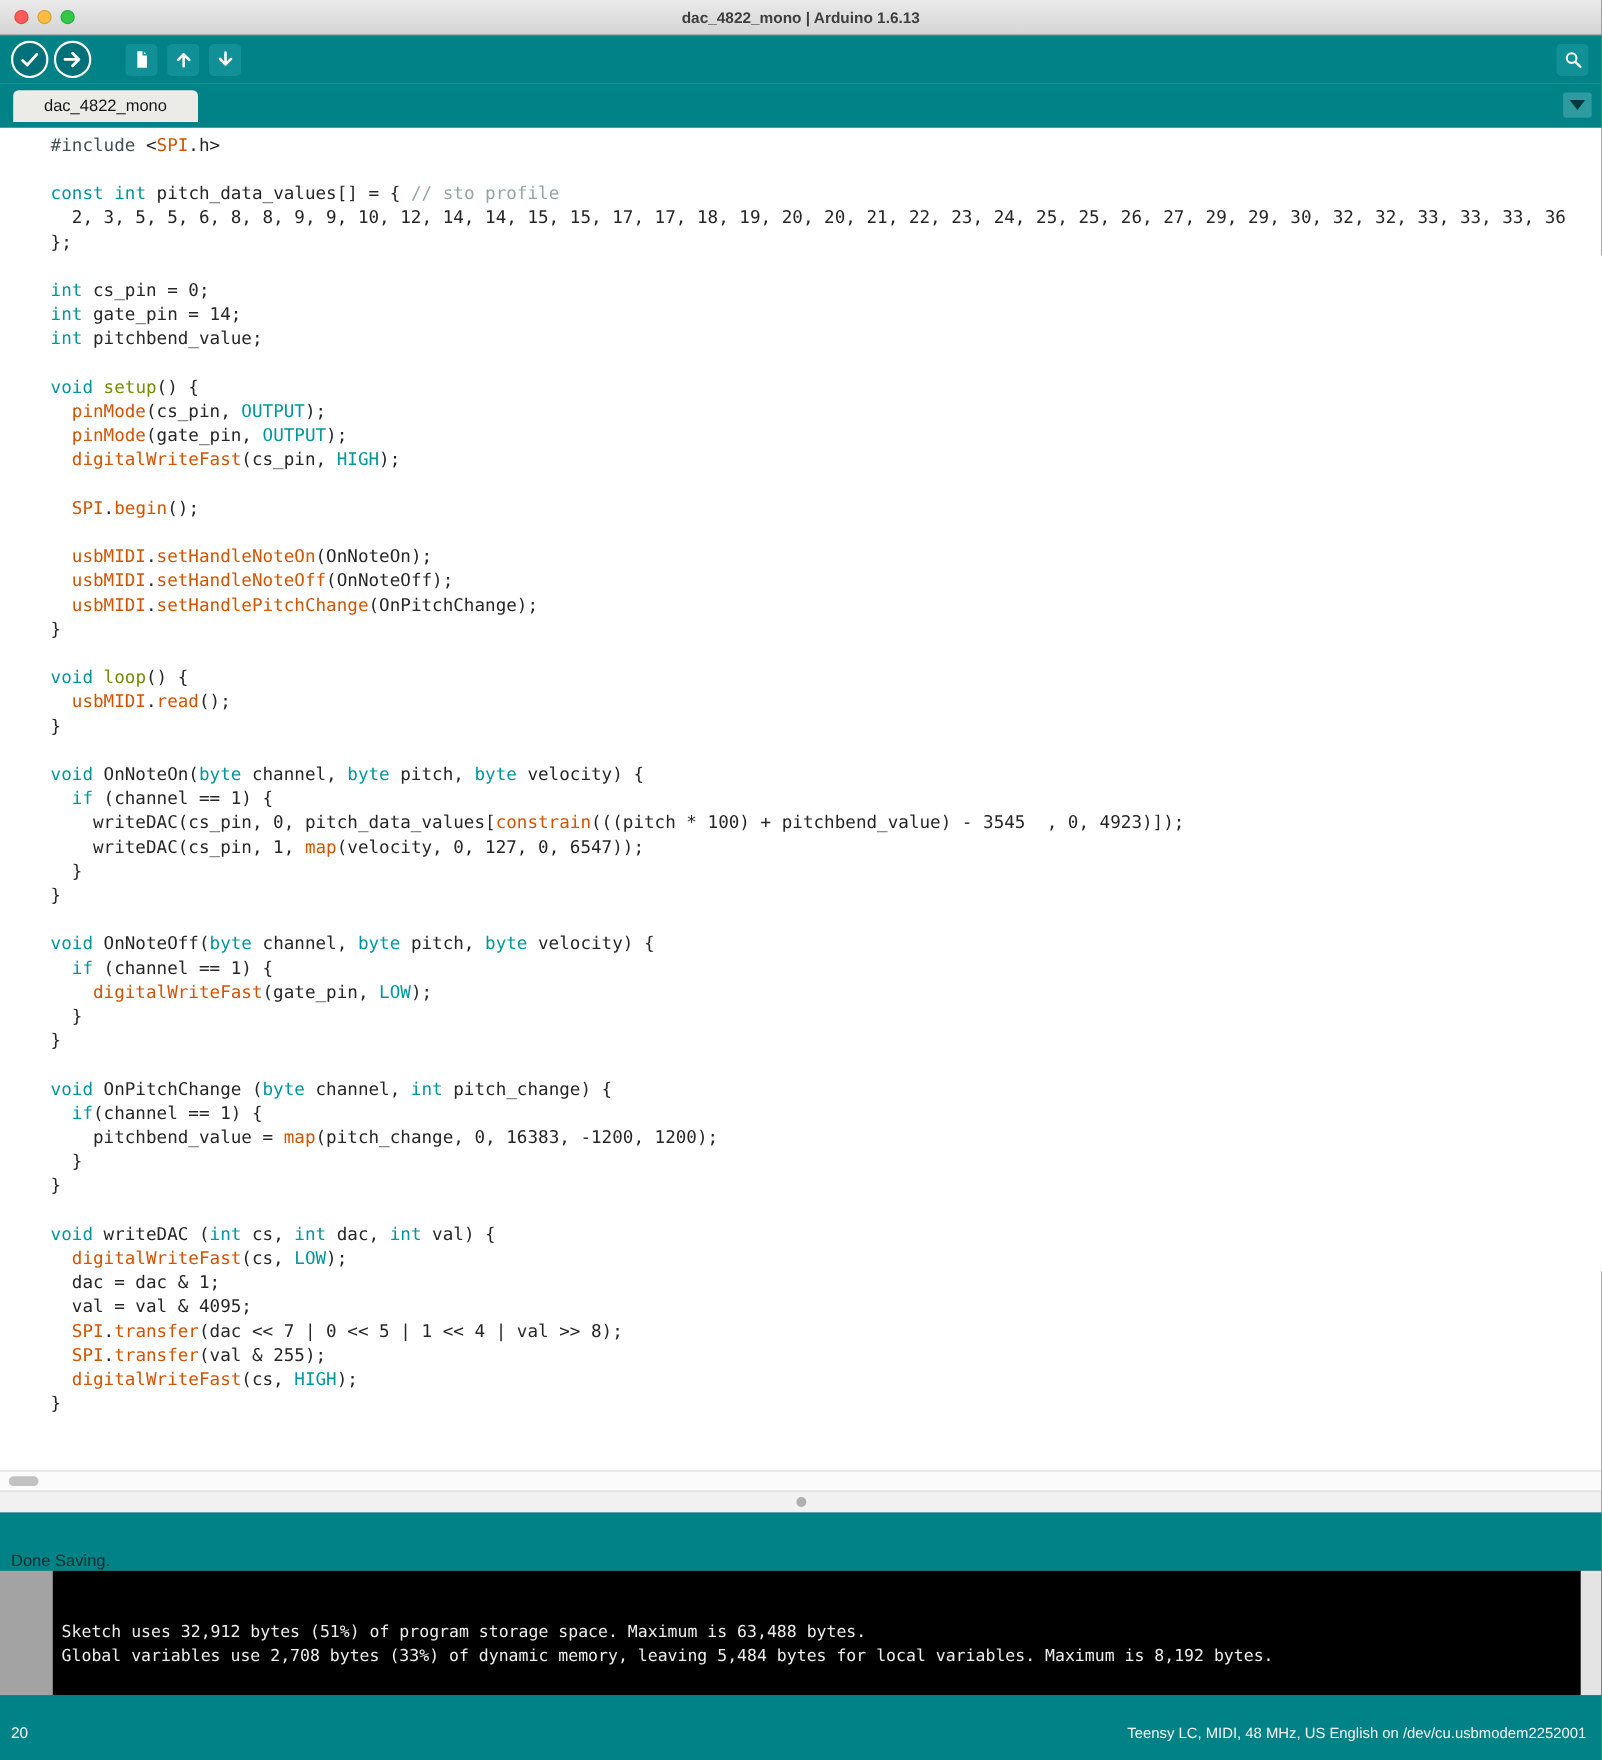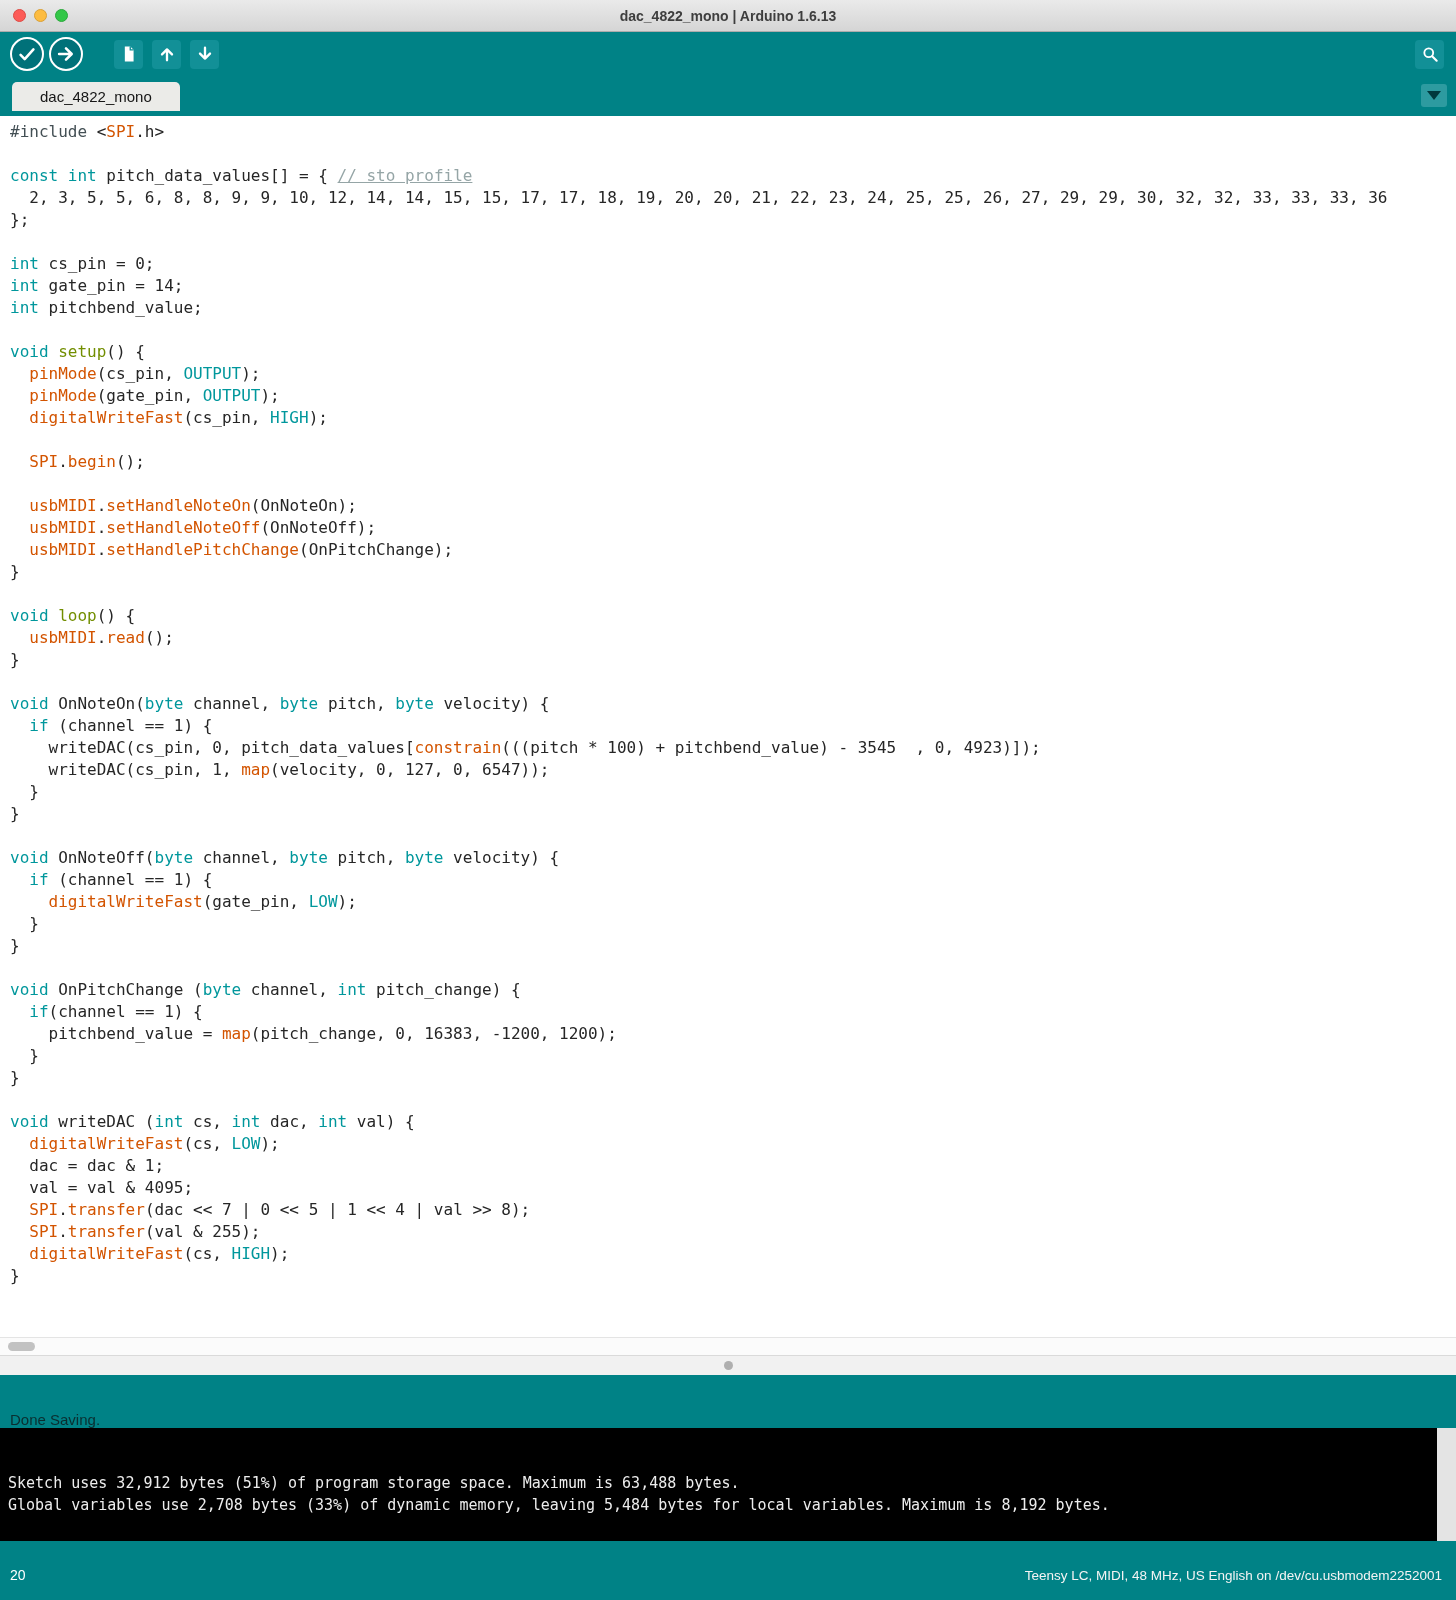--- a/index.html
+++ b/index.html
@@ -34,44 +34,44 @@
   .tab { height:29px; background:#EBEBE8; border-radius:5px 5px 0 0; display:flex; align-items:center;
          padding:0 28px; font-size:15px; color:#161616; cursor:pointer; }
   .tab-dropdown { position:absolute; right:9px; top:8px; width:26px; height:23px; background:#2D9BA0;
                   border-radius:3px; display:flex; align-items:center; justify-content:center; cursor:pointer; }
   .tri-down { width:0; height:0; border-left:7px solid transparent; border-right:7px solid transparent;
               border-top:9px solid #00393D; }
 
   
   .editor { flex:1 1 auto; min-height:0; background:#fff; overflow:hidden; padding:5px 0 0 10px;
             font-family:"DejaVu Sans Mono", monospace; font-size:16px; cursor:text; }
-  .code-line { white-space:pre; height:22px; line-height:22px; color:var(--plain_code); }
+  .code-line { white-space:pre; height:22px; line-height:22px; color:var(--plain_code);margin-left:36px; }
   .tok-p { color:var(--plain_code); }
   .tok-k { color:var(--keyword_teal); }
   .tok-f { color:var(--function_orange); }
   .tok-g { color:var(--func_green); }
-  .tok-c { color:var(--comment_gray);text-decoration:underline; }
+  .tok-c { color:var(--comment_gray); }
   .tok-d { color:var(--include_dark); }
 
   
   .hscroll { flex:0 0 18px; background:#FBFBFB; border-top:1px solid #E4E4E4; position:relative; }
   .hscroll .thumb { position:absolute; left:8px; top:4px; width:27px; height:9px; border-radius:5px; background:#C2C2C2; cursor:pointer; }
 
   
   .divider { flex:0 0 20px; background:#F1F1F1; border-top:1px solid #DADADA; display:flex;
              align-items:center; justify-content:center; cursor:row-resize; }
   .divider .dot { width:9px; height:9px; border-radius:50%; background:#AFAFAF; }
 
   
   .statusbar { flex:0 0 42px; background:var(--teal_bar); display:flex; align-items:center; padding-left:10px; }
   .status-msg { font-size:15px; color:var(--status_text);margin-top:36px; }
 
   
   .console { flex:0 0 113px; background:#000; position:relative; padding:44px 30px 0 8px;
-             font-family:"DejaVu Sans Mono", monospace; font-size:15px; }
+             font-family:"DejaVu Sans Mono", monospace; font-size:15px;margin-left:48px; }
   .console-line { color:var(--console_text); line-height:22px; white-space:pre; }
   .console-scrollbar { position:absolute; top:0; right:0; width:19px; height:100%; background:#E4E4E4; cursor:pointer; }
 
   
   .footer { flex:0 0 59px; background:var(--teal_bar); display:flex; justify-content:space-between;
             align-items:center; padding:9px 14px 0 10px; }
   .line-num { font-size:14px; color:#FFFFFF; }
   .board-info { font-size:13.5px; color:#F4F4F4; }
 </style>
 </head>

